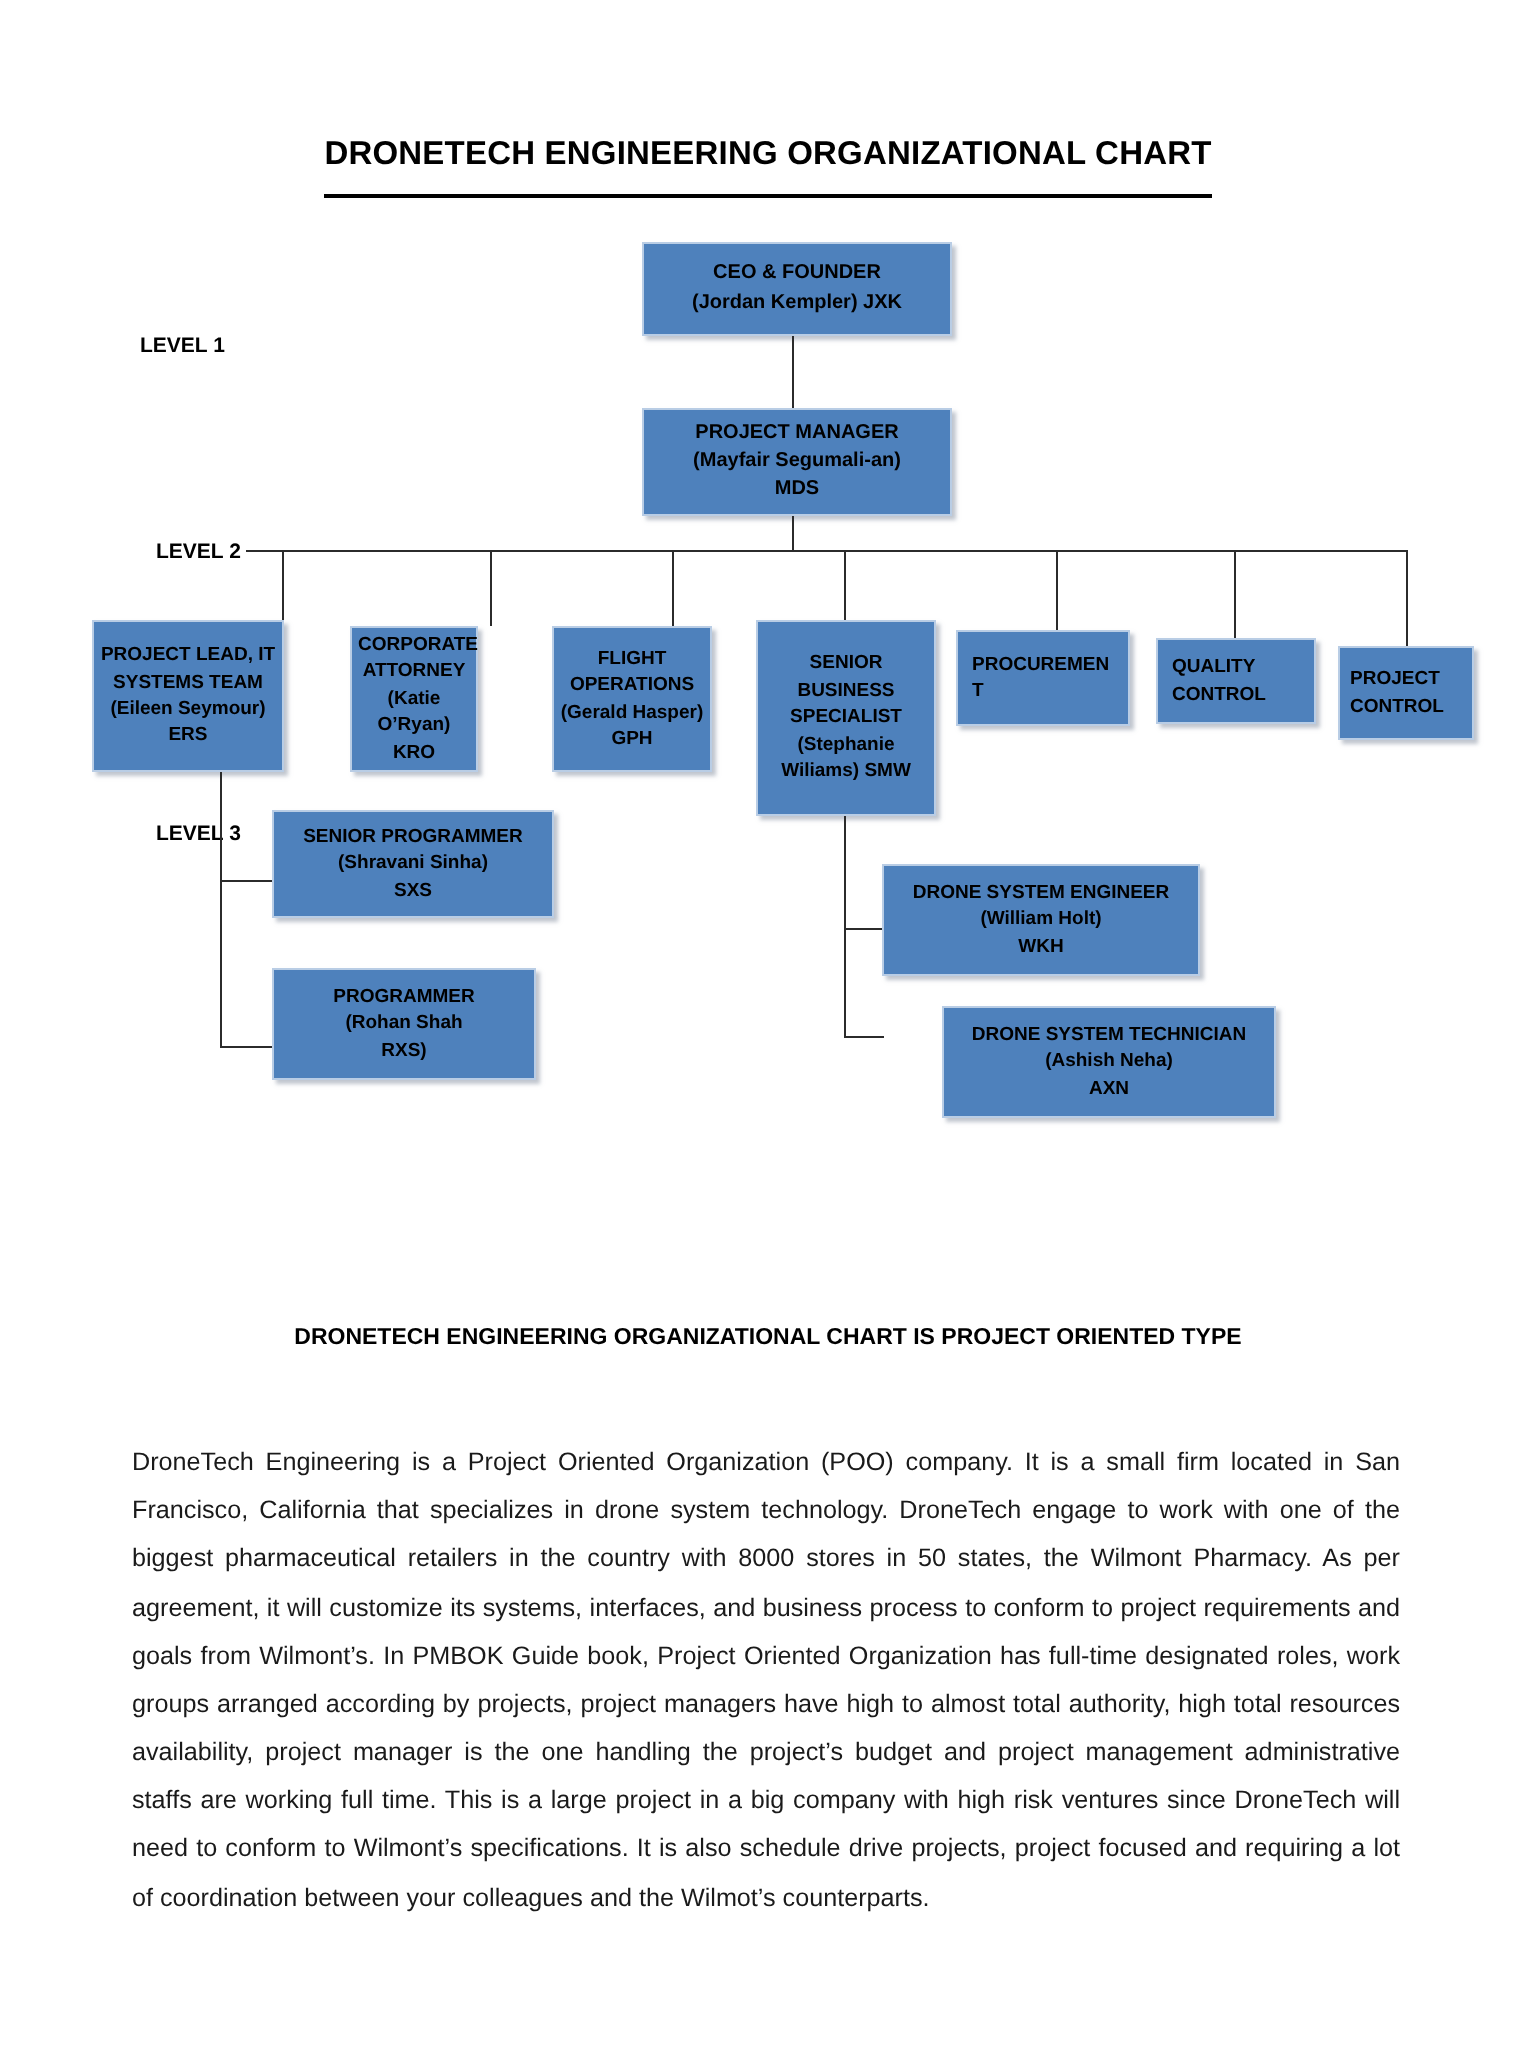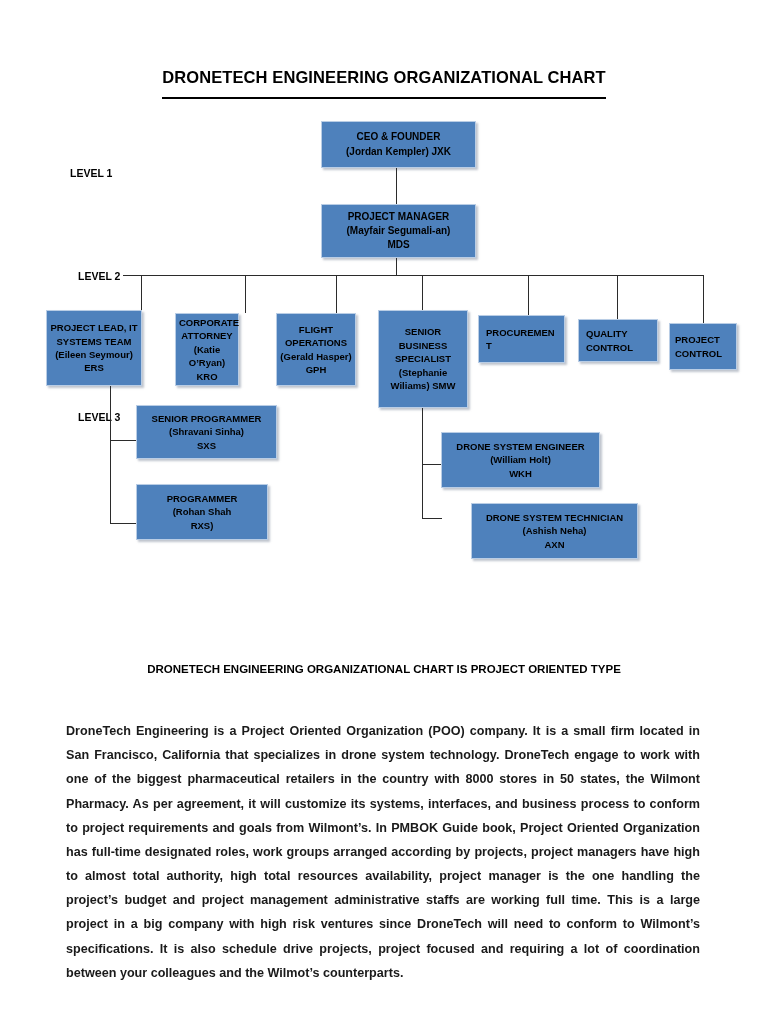--- a/index.html
+++ b/index.html
@@ -64,21 +64,21 @@
   .sub-head {
     position:absolute; left:0; top:663px; width:768px;
     text-align:center;
     font-size:11.5px; font-weight:bold;
   }
   .body-copy {
     position:absolute;
     left:66px; top:719px; width:634px;
     font-size:12.6px;
     line-height:1.92;
-    font-weight:bold;
+    font-weight:normal;
     text-align:justify;
     color:#1a1a1a;
   }
 </style>
 </head>
 <body>
 
 <div class="page">
 
   <div class="doc-title">

